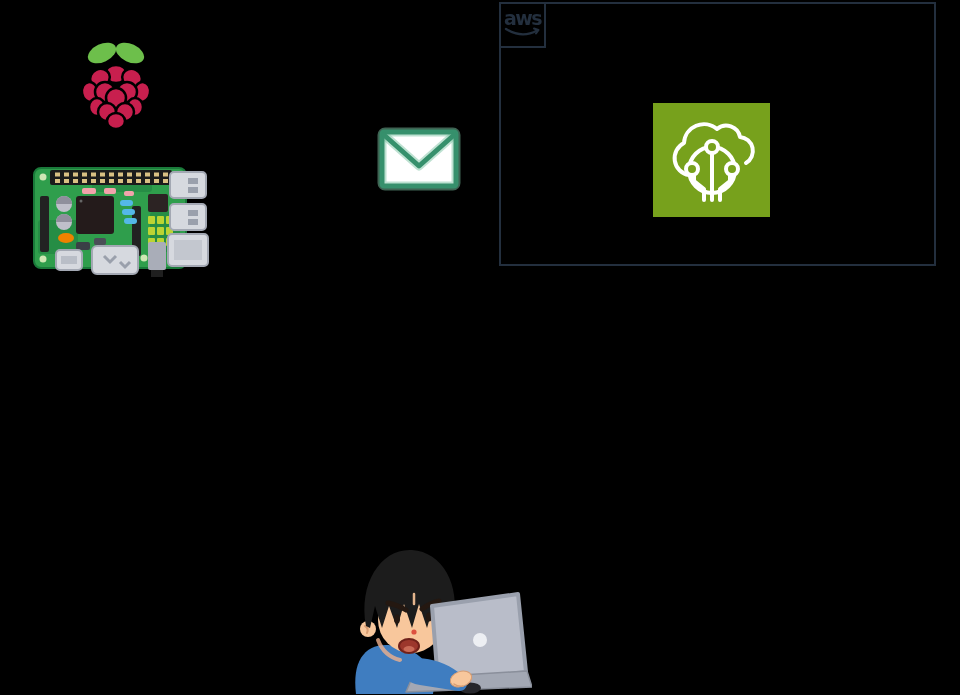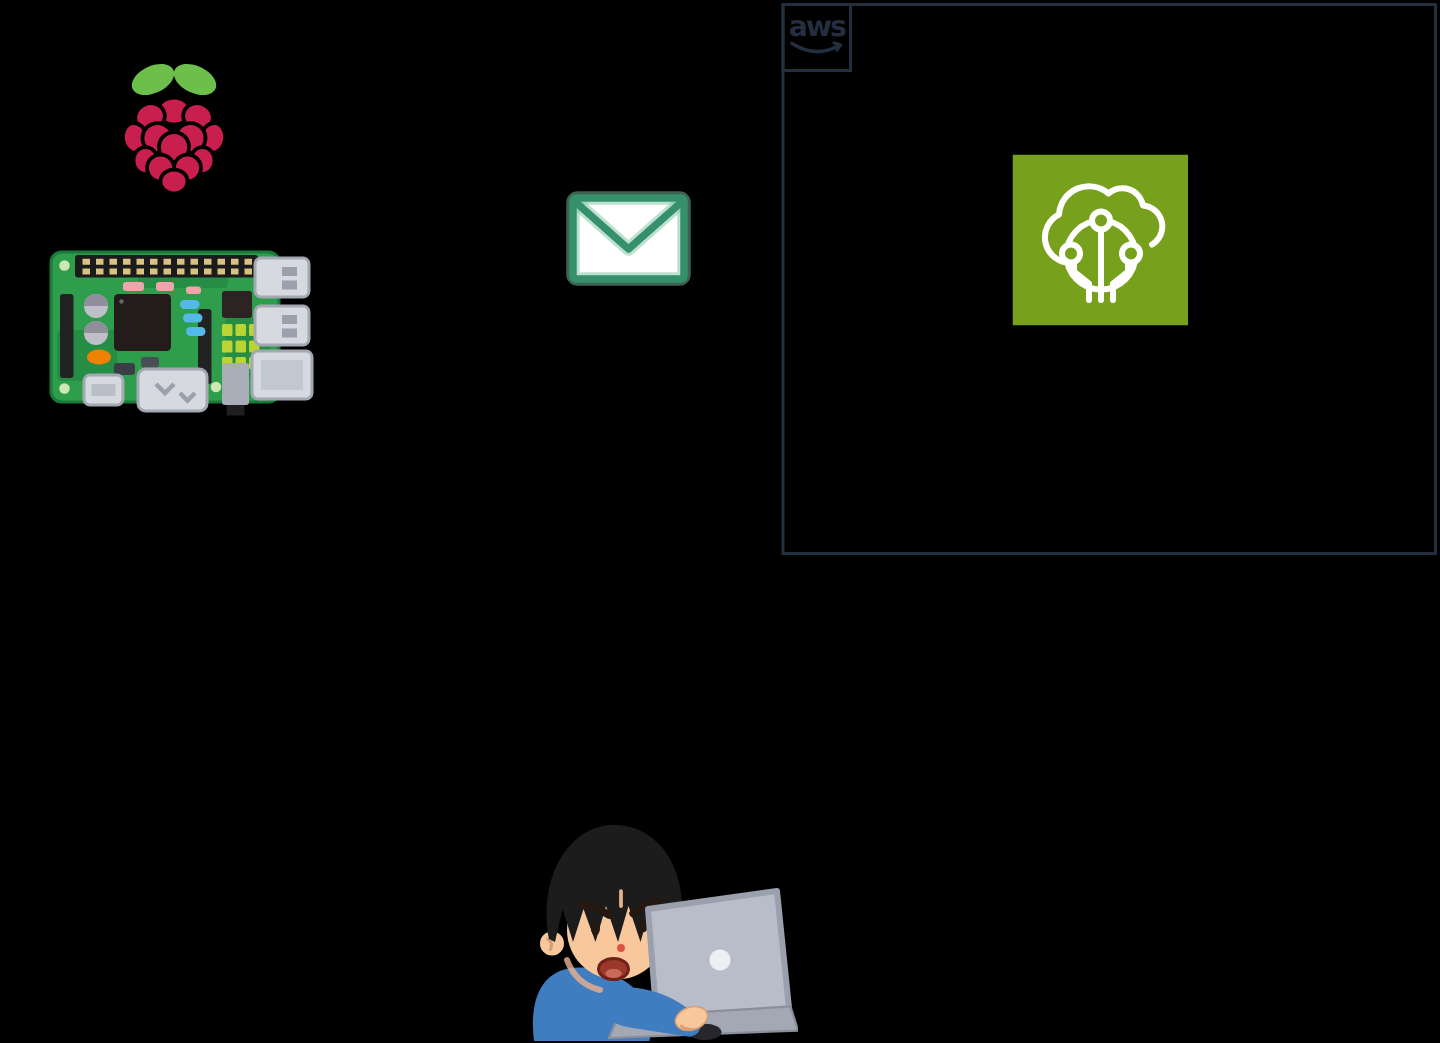--- a/index.html
+++ b/index.html
@@ -2,21 +2,21 @@
 <html><head>
 <meta charset="utf-8">
 <style>
   html,body{margin:0;padding:0;background:#000;}
   .stage{position:relative;width:960px;height:695px;background:#000;overflow:hidden;
          font-family:"DejaVu Sans","Liberation Sans",sans-serif;}
   .node{position:absolute;}
   #rpi-logo{left:80px;top:40px;width:72px;height:92px;}
   #rpi-board{left:32px;top:158px;width:180px;height:122px;}
   #envelope{left:376px;top:125px;width:86px;height:68px;}
-  #aws-box{left:521px;top:2px;width:437px;height:368px;border:2px solid #232f3e;box-sizing:border-box;}
+  #aws-box{left:499px;top:2px;width:437px;height:264px;border:2px solid #232f3e;box-sizing:border-box;}
   #aws-logo-box{position:absolute;left:-2px;top:-2px;width:47px;height:46px;border:2px solid #232f3e;
                 box-sizing:border-box;display:flex;flex-direction:column;align-items:center;justify-content:center;}
   #aws-logo-text{color:#232f3e;font-weight:700;font-size:19px;line-height:17px;letter-spacing:-1.5px;}
   #iot-icon{position:absolute;left:152px;top:99px;width:117px;height:114px;}
   #person{left:348px;top:542px;width:184px;height:152px;}
   svg{display:block;}
 </style>
 </head>
 <body>
 

